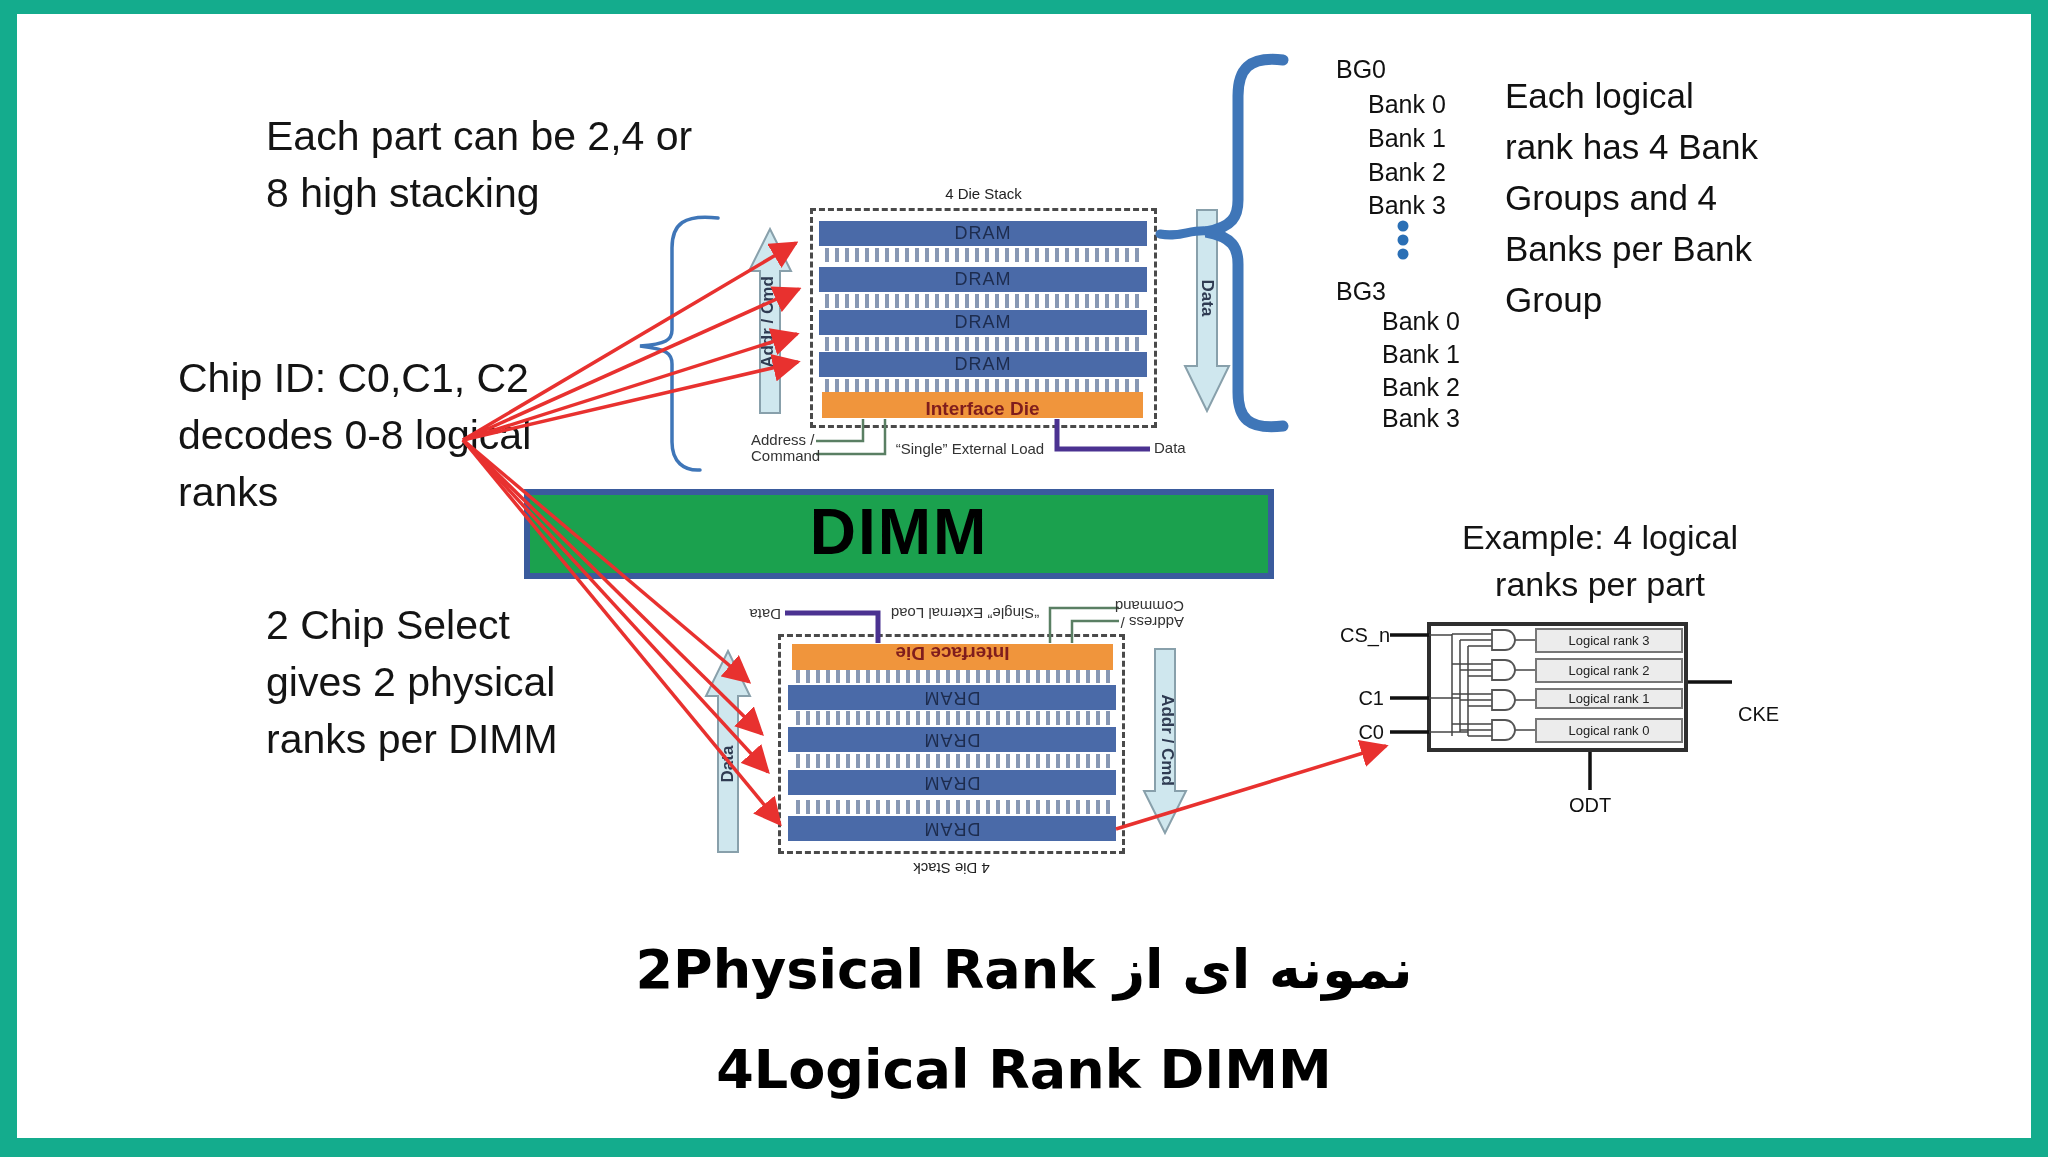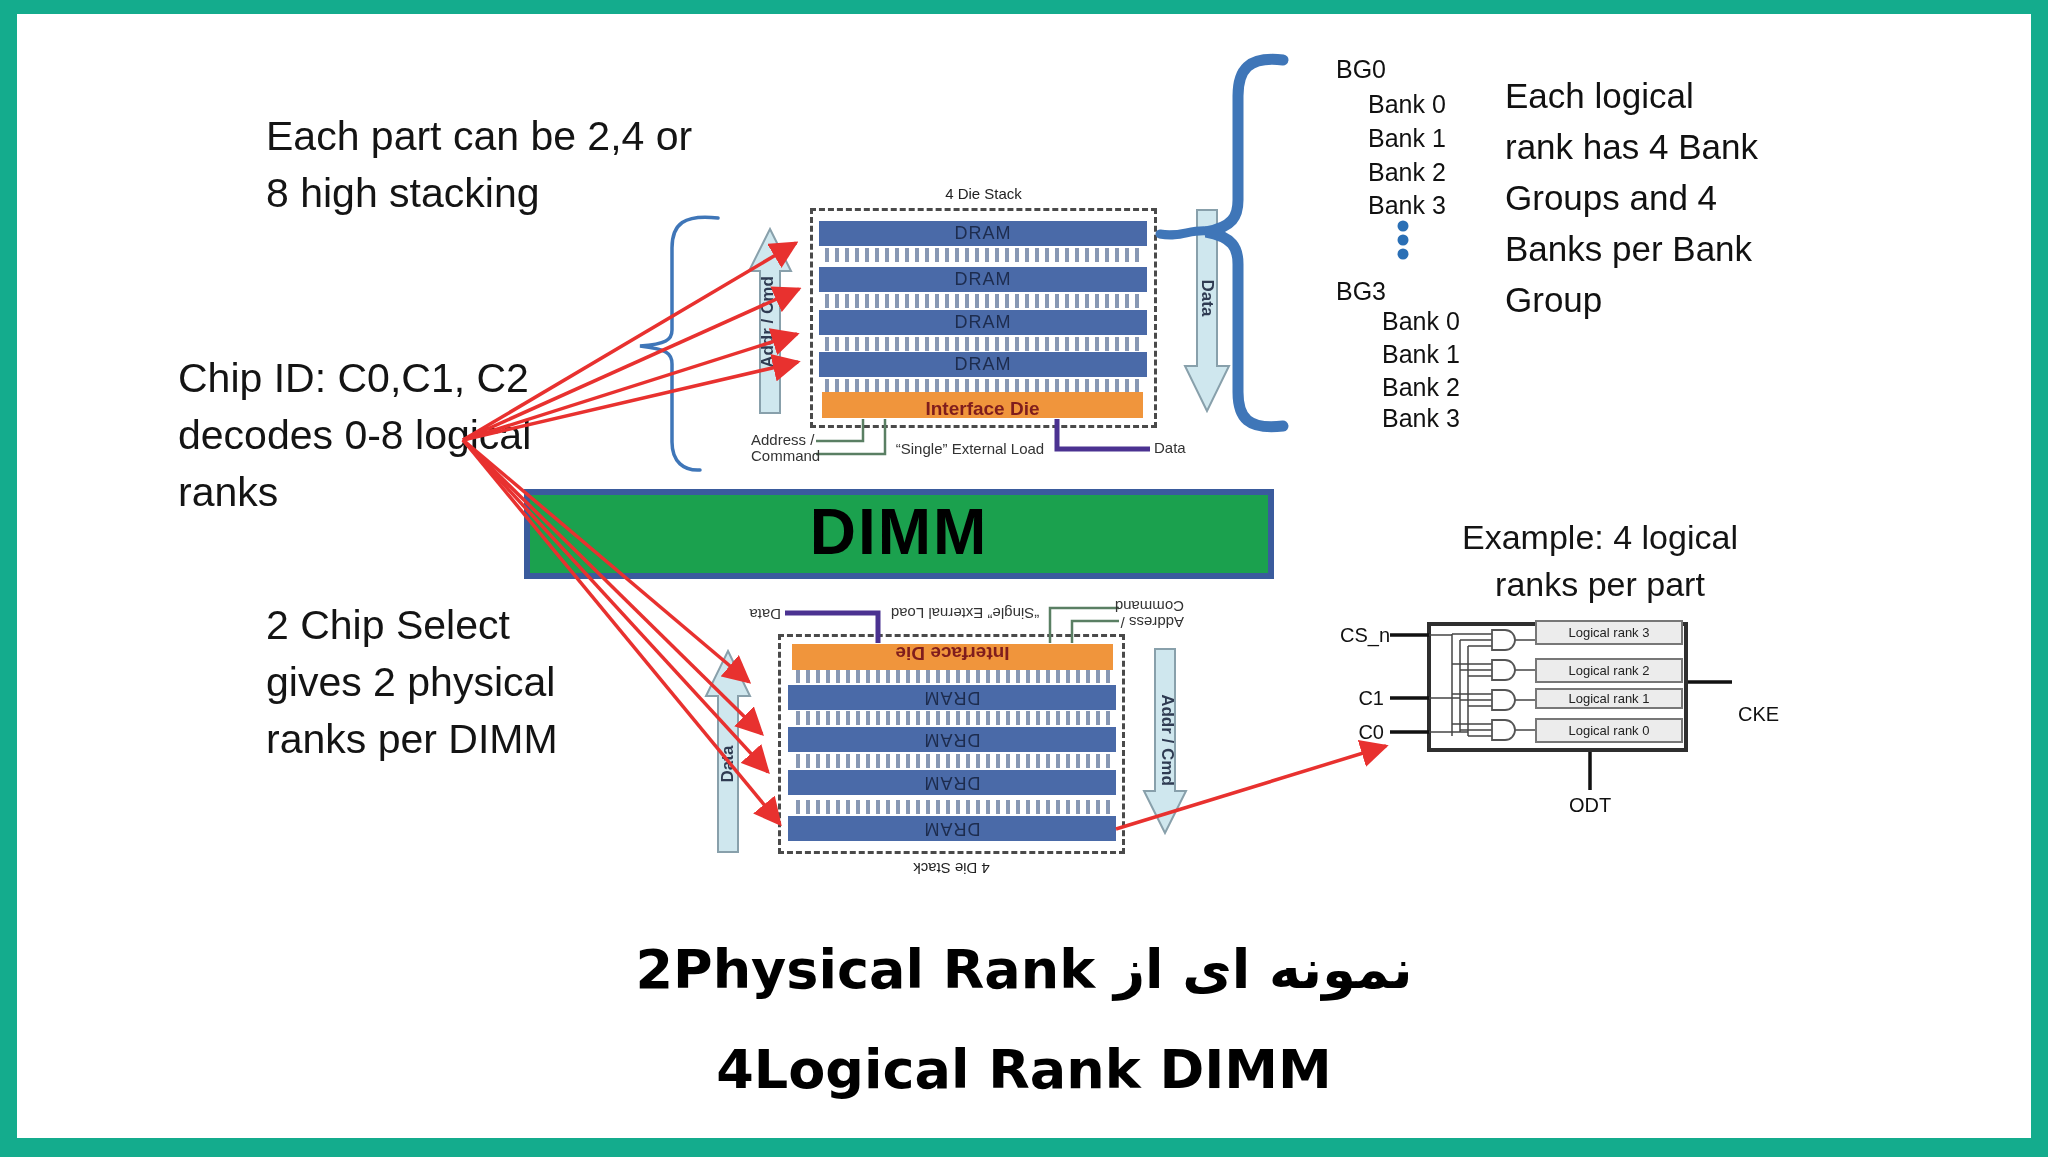--- a/index.html
+++ b/index.html
@@ -187,21 +187,21 @@
     <div class="abs wire-label" style="left:409px; top:252px;">Data</div>
   </div>
 
   <div class="abs ex-title">
     <div>Example: 4 logical</div>
     <div>ranks per part</div>
   </div>
 
   <div class="abs" style="left:1340px; top:500px; width:460px; height:330px;">
     <div class="abs ex-box" style="left:87px; top:122px; width:261px; height:130px;"></div>
-    <div class="abs rank-bar" style="left:195px; top:120px; width:148px; height:25px;">
+    <div class="abs rank-bar" style="left:195px; top:128px; width:148px; height:25px;">
         <span>Logical rank 3</span>
       </div>
     <div class="abs rank-bar" style="left:195px; top:158px; width:148px; height:25px;">
         <span>Logical rank 2</span>
       </div>
     <div class="abs rank-bar" style="left:195px; top:188px; width:148px; height:21px;">
         <span>Logical rank 1</span>
       </div>
     <div class="abs rank-bar" style="left:195px; top:218px; width:148px; height:25px;text-align:center;">
         <span>Logical rank 0</span>

